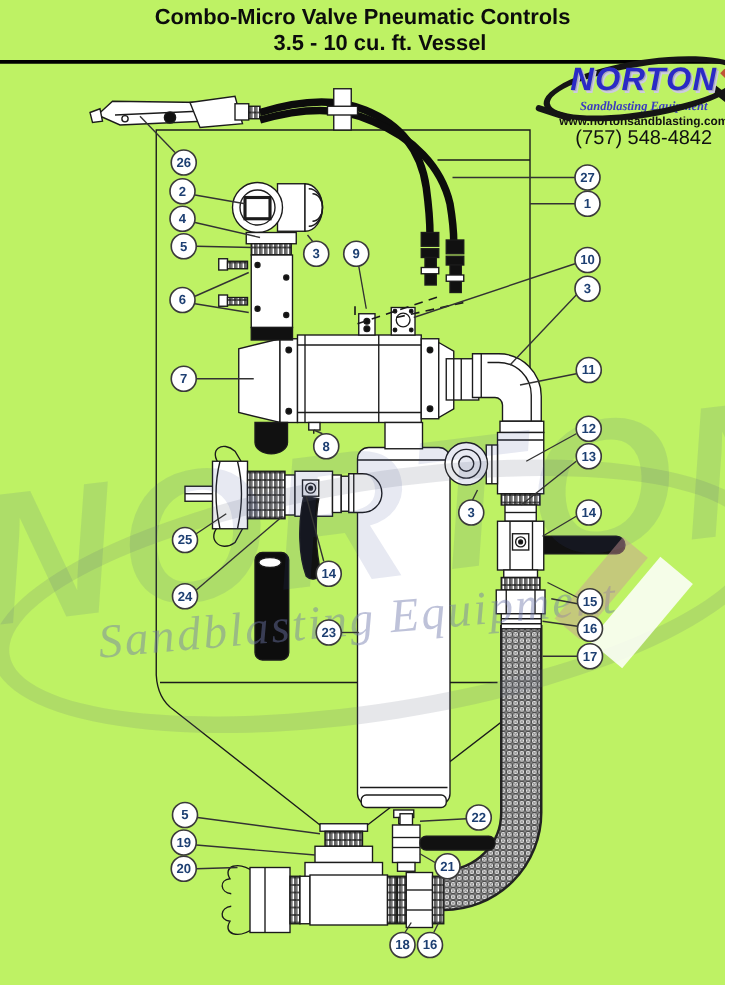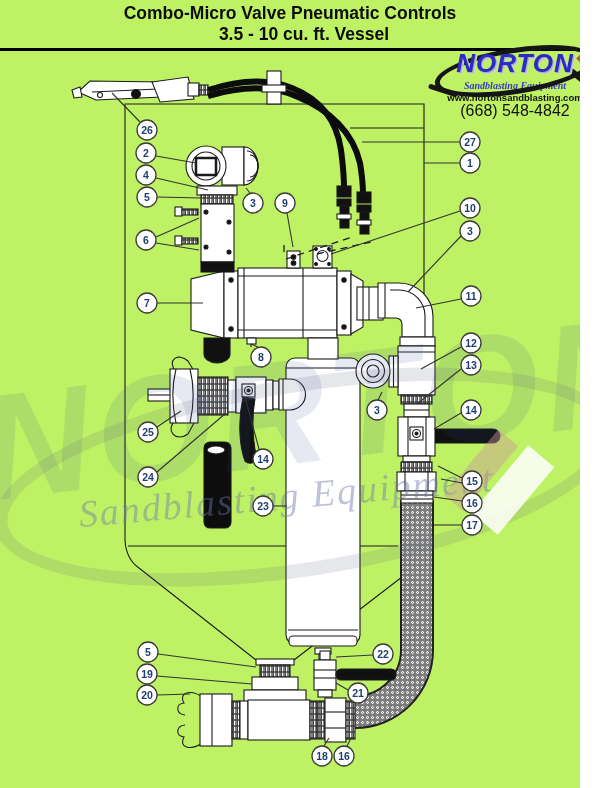--- a/index.html
+++ b/index.html
@@ -454,16 +454,16 @@
     </svg>
 
   <div class="logo">
     <div class="logo-swooshwrap"></div>
     <div class="logo-tail"></div>
     <div class="logo-tail2"></div>
     <div class="logo-splat"></div>
     <div class="logo-brand">NORTON</div>
     <div class="logo-tagline">Sandblasting Equipment</div>
     <div class="logo-web">www.nortonsandblasting.com</div>
-    <div class="logo-phone">(668) 548-4842</div>
+    <div class="logo-phone">(757) 548-4842</div>
   </div>
 
 </div>
 
 </body></html>

